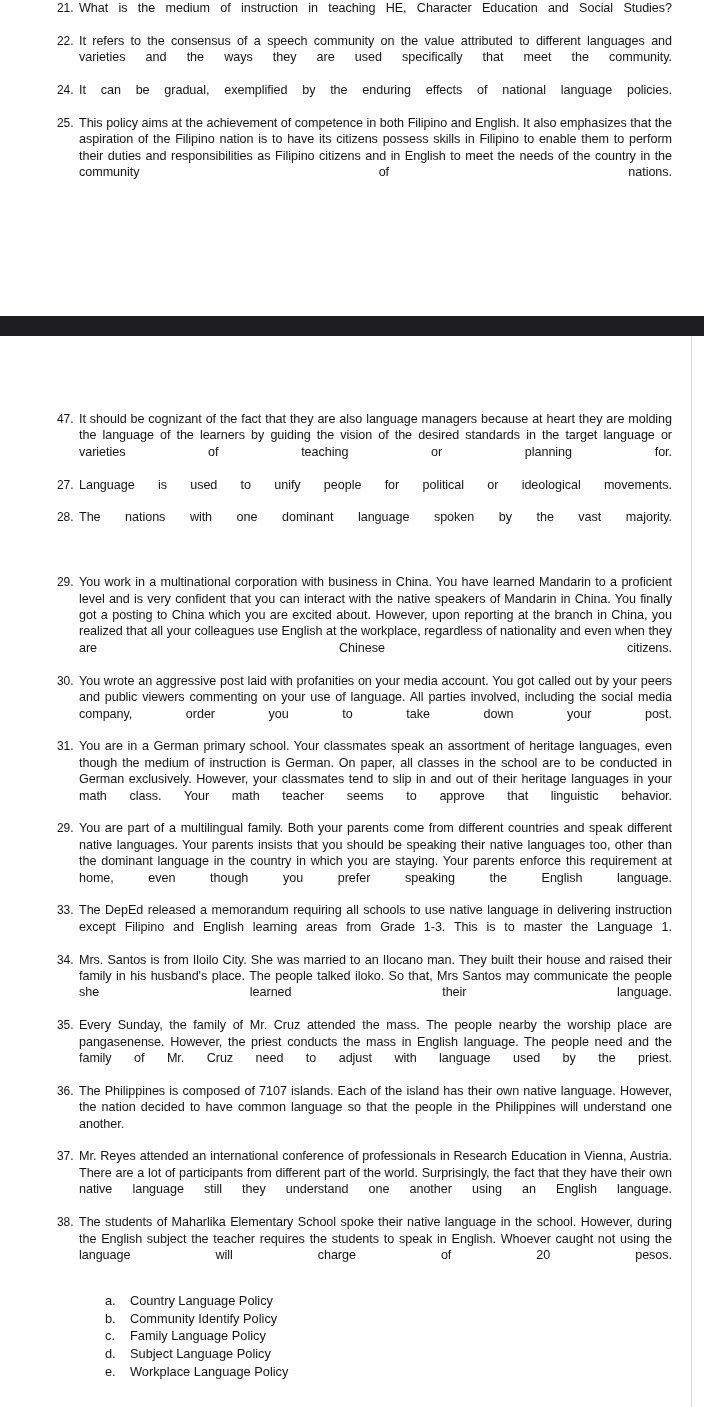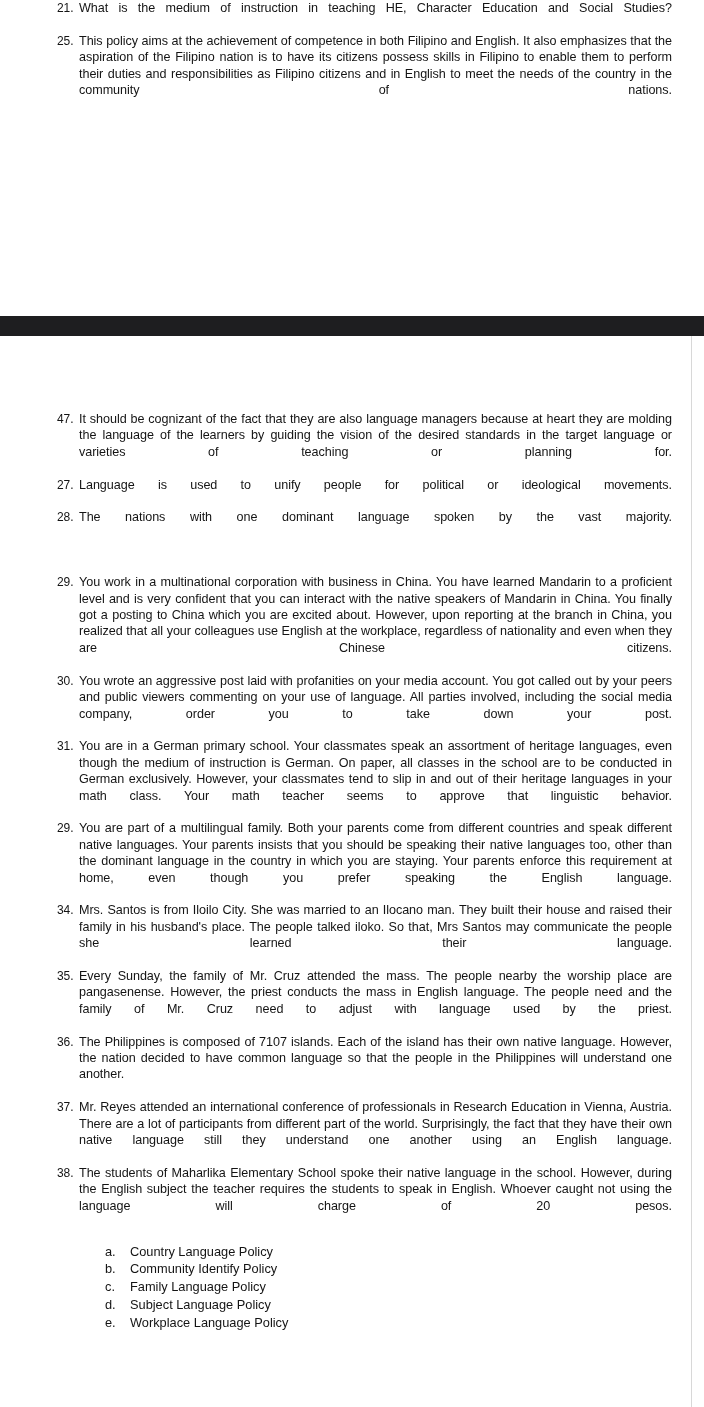--- a/index.html
+++ b/index.html
@@ -134,20 +134,28 @@
 
 <div class="page">
 
   <div class="frag frag-top">
     <ol class="qlist">
       <li>
         <span class="qnum">21.</span>
         <span class="qtext">What is the medium of instruction in teaching HE, Character Education and Social Studies?</span>
       </li>
       <li>
+        <span class="qnum">22.</span>
+        <span class="qtext">It refers to the consensus of a speech community on the value attributed to different languages and varieties and the ways they are used specifically that meet the community.</span>
+      </li>
+      <li>
+        <span class="qnum">24.</span>
+        <span class="qtext">It can be gradual, exemplified by the enduring effects of national language policies.</span>
+      </li>
+      <li>
         <span class="qnum">25.</span>
         <span class="qtext">This policy aims at the achievement of competence in both Filipino and English. It also emphasizes that the aspiration of the Filipino nation is to have its citizens possess skills in Filipino to enable them to perform their duties and responsibilities as Filipino citizens and in English to meet the needs of the country in the community of nations.</span>
       </li>
     </ol>
   </div>
 
   <div class="gutter-band"></div>
 
   <div class="frag frag-bottom">
 
@@ -184,20 +192,24 @@
       </li>
       <li>
         <span class="qnum">31.</span>
         <span class="qtext">You are in a German primary school. Your classmates speak an assortment of heritage languages, even though the medium of instruction is German. On paper, all classes in the school are to be conducted in German exclusively. However, your classmates tend to slip in and out of their heritage languages in your math class. Your math teacher seems to approve that linguistic behavior.</span>
       </li>
       <li>
         <span class="qnum">29.</span>
         <span class="qtext">You are part of a multilingual family. Both your parents come from different countries and speak different native languages. Your parents insists that you should be speaking their native languages too, other than the dominant language in the country in which you are staying. Your parents enforce this requirement at home, even though you prefer speaking the English language.</span>
       </li>
       <li>
+        <span class="qnum">33.</span>
+        <span class="qtext">The DepEd released a memorandum requiring all schools to use native language in delivering instruction except Filipino and English learning areas from Grade 1-3. This is to master the Language 1.</span>
+      </li>
+      <li>
         <span class="qnum">34.</span>
         <span class="qtext">Mrs. Santos is from Iloilo City. She was married to an Ilocano man. They built their house and raised their family in his husband's place. The people talked iloko. So that, Mrs Santos may communicate the people she learned their language.</span>
       </li>
       <li>
         <span class="qnum">35.</span>
         <span class="qtext">Every Sunday, the family of Mr. Cruz attended the mass. The people nearby the worship place are pangasenense. However, the priest conducts the mass in English language. The people need and the family of Mr. Cruz need to adjust with language used by the priest.</span>
       </li>
       <li>
         <span class="qnum">36.</span>
         <span class="qtext">The Philippines is composed of 7107 islands. Each of the island has their own native language. However, the nation decided to have common language so that the people in the Philippines will understand one another.</span>

